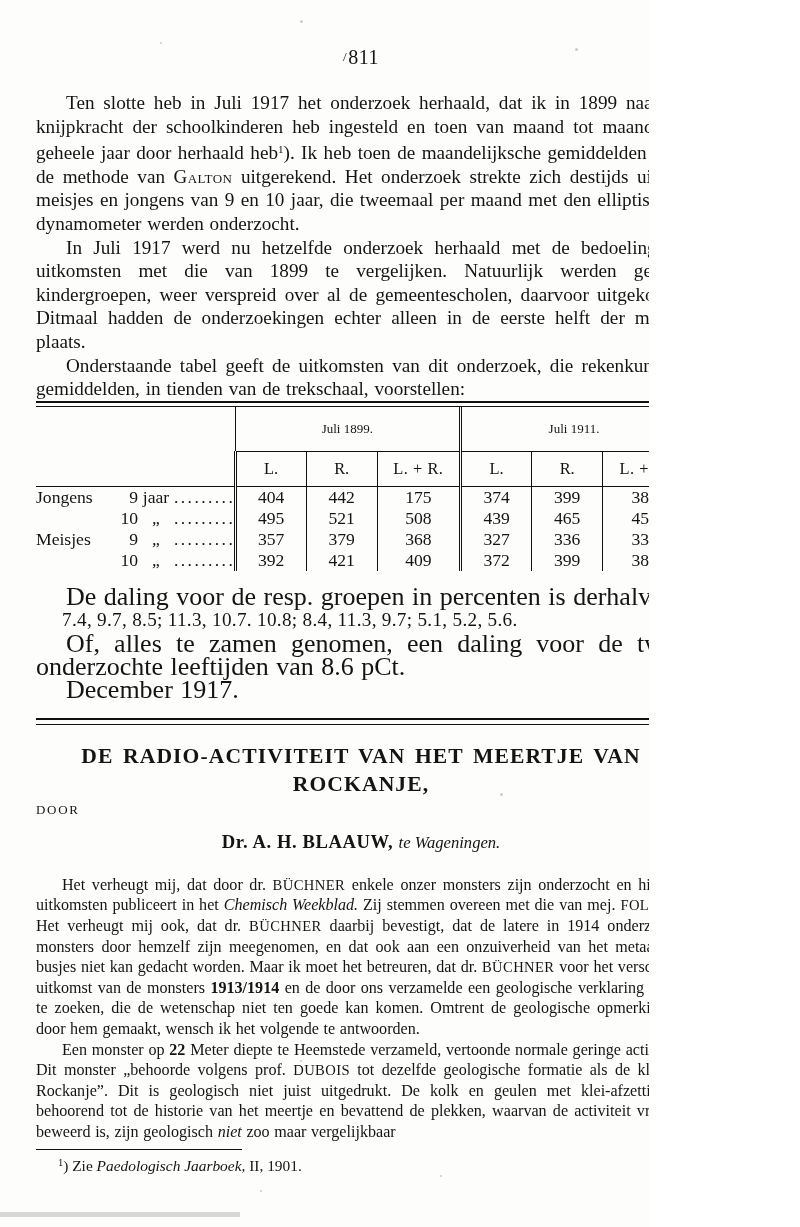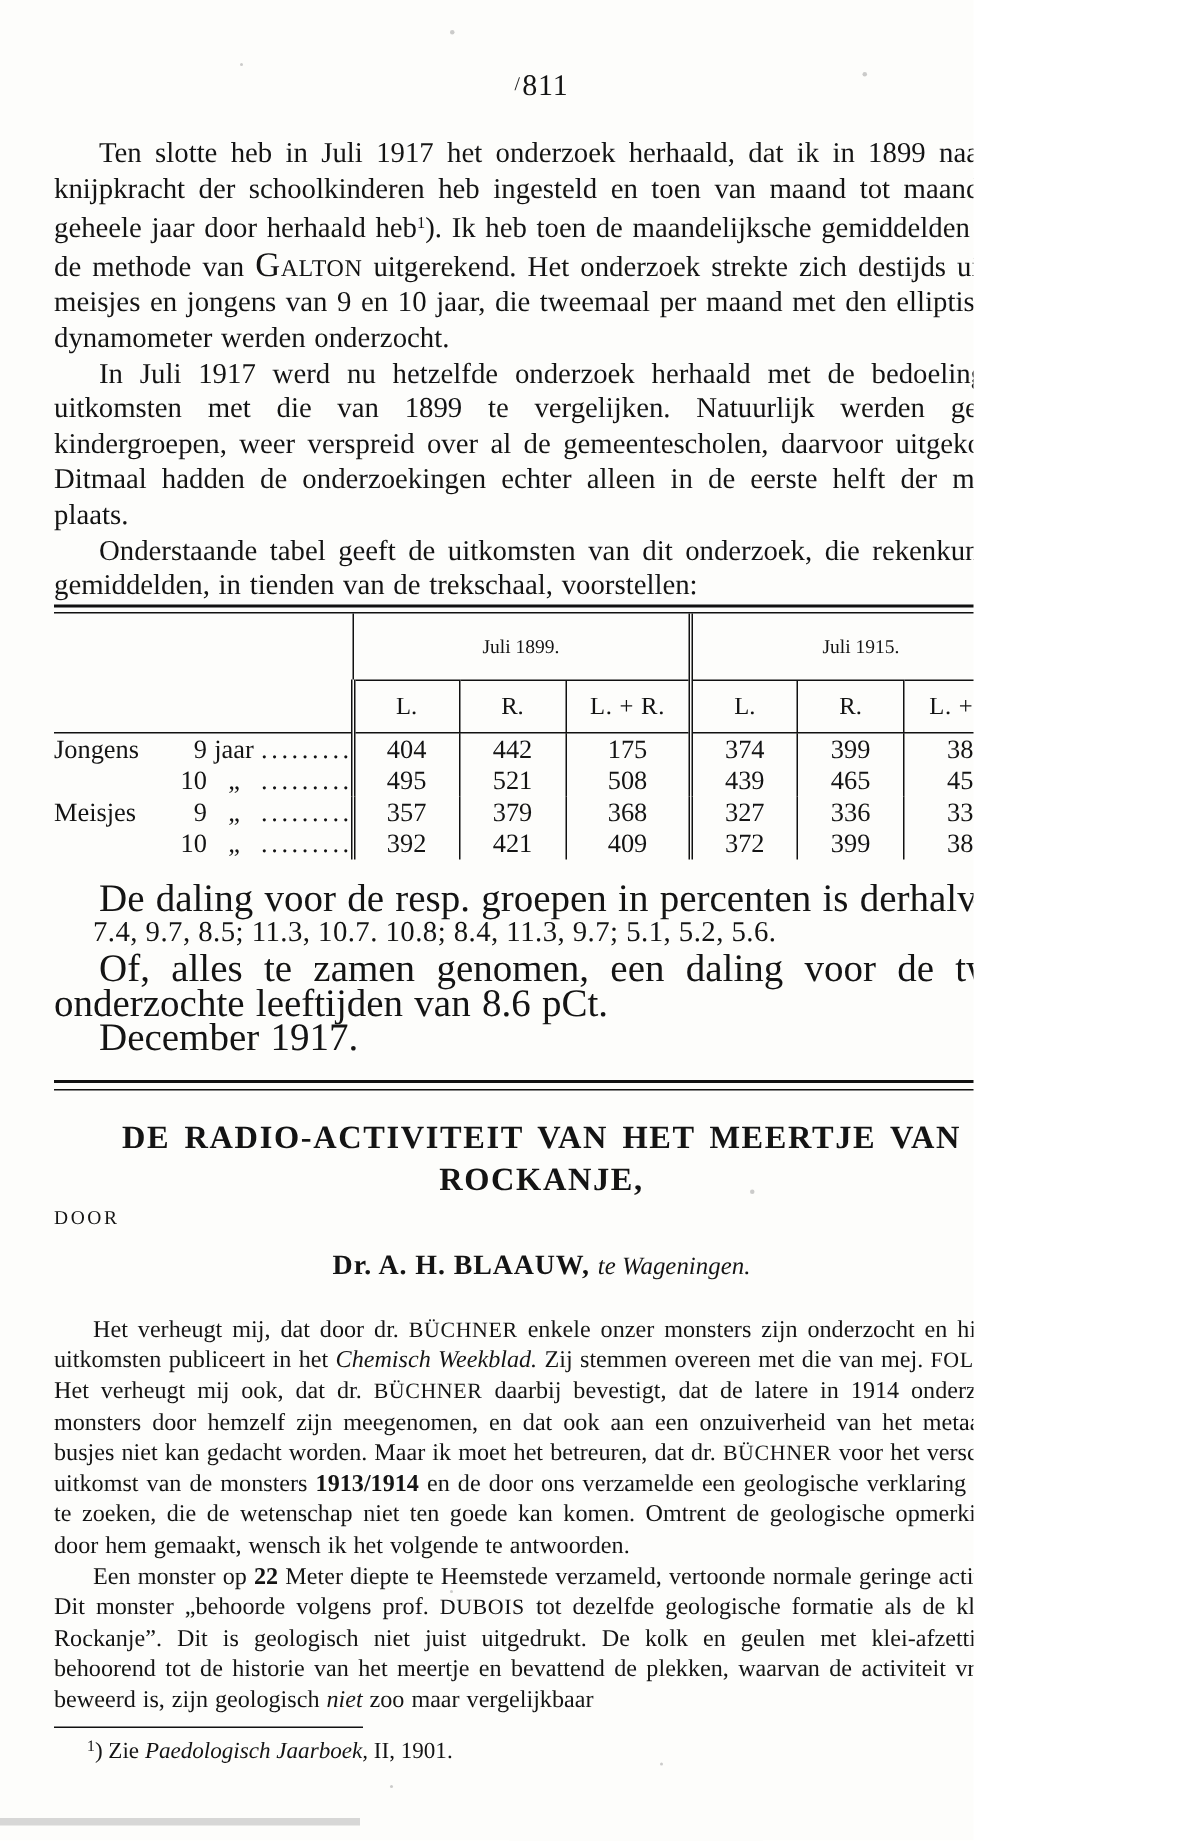--- a/index.html
+++ b/index.html
@@ -65,21 +65,21 @@
   
   .para {
     font-size: 19.2px;
     line-height: 23.6px;
     text-align: justify;
     text-indent: 30px;
     margin: 0;
     word-spacing: 1px;
   }
   .para.first { margin-top: 22px; }
-  .sc { font-variant: small-caps; font-size: 23px; letter-spacing: .4px; font-family: Liberation Serif, serif; }
+  .sc { font-variant: small-caps; font-size: 19px; letter-spacing: .4px; font-family: Liberation Serif, serif; }
   sup.fn { font-size: 11px; vertical-align: 6px; }
 
   
   .proeven {
     text-align: center;
     font-size: 15.6px;
     letter-spacing: 1.6px;
     margin-top: 14px;
     margin-bottom: 7px;
   }
@@ -263,21 +263,21 @@
           <col style="width:70px">
           <col style="width:82px">
         <col style="width:70px">
           <col style="width:70px">
           <col style="width:82px">
       </colgroup>
       <thead>
         <tr>
           <th></th>
           <th class="grp-head" colspan="3">Juli 1899.</th>
-          <th class="grp-head second" colspan="3">Juli 1915.</th>
+          <th class="grp-head second" colspan="3">Juli 1911.</th>
         </tr>
         <tr>
           <th></th>
           <th class="sub-head grpstart">L.</th>
           <th class="sub-head">R.</th>
           <th class="sub-head lr">L. + R.</th>
           <th class="sub-head grpstart">L.</th>
           <th class="sub-head">R.</th>
           <th class="sub-head lr">L. + R.</th>
         </tr>

